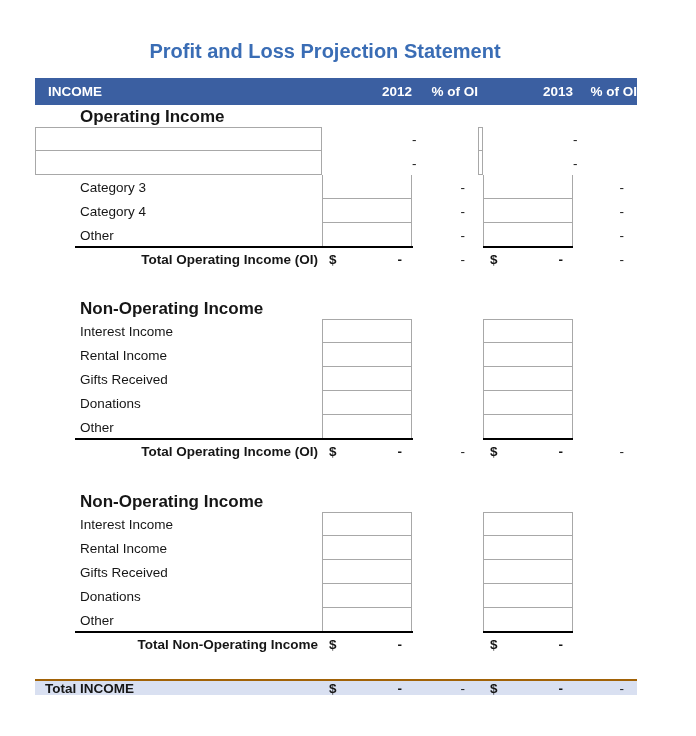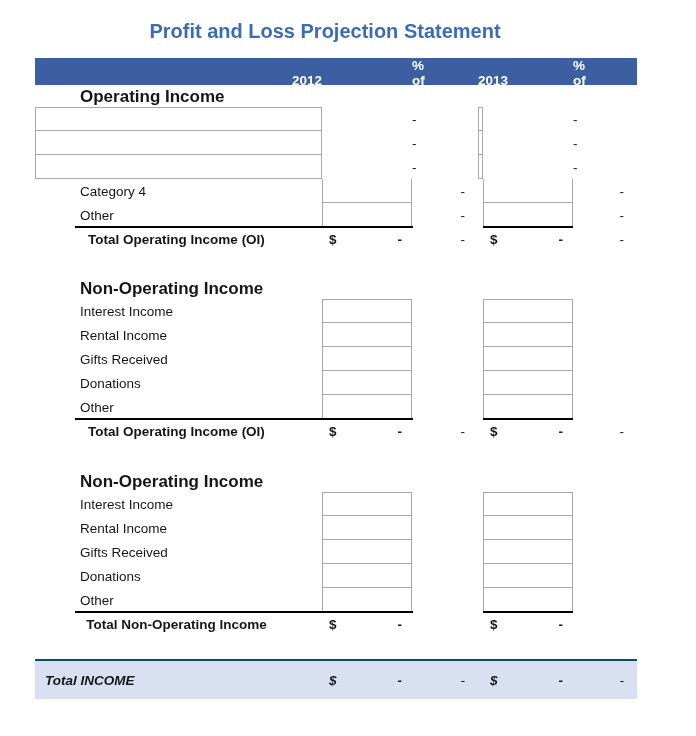--- a/index.html
+++ b/index.html
@@ -8,56 +8,57 @@
     --title-color:#3A6DB5;
     --grand-bg:#D9E0F1;
     --box-border:#A8A8A8;
     --ink:#161616;
     --rule:#000000;
   }
   *{margin:0;padding:0;box-sizing:border-box;}
   html,body{width:696px;height:736px;background:#FFFFFF;overflow:hidden;
     font-family:"Liberation Sans", sans-serif;color:var(--ink);}
   .sheet{position:absolute;left:35px;top:0;width:602px;}
-  .title{margin-top:18px;height:26px;line-height:26px;font-size:20px;font-weight:bold;
+  .title{margin-top:38px;height:26px;line-height:26px;font-size:20px;font-weight:bold;
     color:var(--title-color);text-align:center;position:relative;left:-11px;white-space:nowrap;}
   .row{display:grid;grid-template-columns:287px 90px 5px 61px 5px 90px 5px 59px;
     align-items:center;font-size:13.5px;}
   .header-bar{margin-top:14px;height:27px;background:var(--header-bg);
     color:var(--header-text);font-weight:bold;}
   .header-bar .hcell{text-align:right;}
   .header-bar .hlabel{text-align:left;padding-left:13px;}
   .heading-row{height:22px;line-height:23px;font-weight:bold;padding-left:45px;font-size:17px;}
   .item-row{height:24px;position:relative;}
   .label-cell{padding-left:45px;white-space:nowrap;}
   .box{align-self:stretch;border:1px solid var(--box-border);background:#FFFFFF;}
   .item-row:not(.first) .box{border-top:none;}
   .pct{text-align:right;padding-right:13px;}
   .total-row{height:25px;font-weight:bold;}
-  .total-label{text-align:center;padding-right:4px;white-space:nowrap;}
+  .total-label{text-align:right;padding-right:4px;white-space:nowrap;}
   .money{display:flex;justify-content:space-between;align-items:center;
     padding:0 10px 0 7px;font-weight:bold;}
   .pct.light{font-weight:normal;}
   .underline{position:absolute;bottom:-1px;height:2px;background:var(--rule);}
   .underline.u1{left:40px;width:338px;}
   .underline.u2{left:448px;width:90px;}
   .gap{height:25px;}
   .gap.g2{height:26px;}
   .gap.g3{height:22px;}
-  .grand-bar{height:40px;background:var(--grand-bg);border-top:2px solid #0c4a6e;font-weight:bold;font-style:italic;}
+  .grand-bar{height:16px;background:var(--grand-bg);border-top:2px solid #a16207;font-weight:bold;}
   .grand-label{padding-left:10px;white-space:nowrap;}
 </style>
 </head>
 <body>
 
 <div class="sheet">
 
   <div class="title">Profit and Loss Projection Statement</div>
 
   <div class="row header-bar">
+    <div class="hlabel">INCOME</div>
     <div class="hcell">2012</div>
     <div class="spacer"></div>
     <div class="hcell">% of OI</div>
     <div class="spacer"></div>
     <div class="hcell">2013</div>
     <div class="spacer"></div>
     <div class="hcell">% of OI</div>
   </div>
 
   <div>
@@ -74,20 +75,21 @@
       <div class="row item-row">
         <div class="box"></div>
         <div class="spacer"></div>
         <div class="pct">-</div>
         <div class="spacer"></div>
         <div class="box"></div>
         <div class="spacer"></div>
         <div class="pct">-</div>
       </div>
       <div class="row item-row">
+        <div class="label-cell">Category 3</div>
         <div class="box"></div>
         <div class="spacer"></div>
         <div class="pct">-</div>
         <div class="spacer"></div>
         <div class="box"></div>
         <div class="spacer"></div>
         <div class="pct">-</div>
       </div>
       <div class="row item-row">
         <div class="label-cell">Category 4</div>

